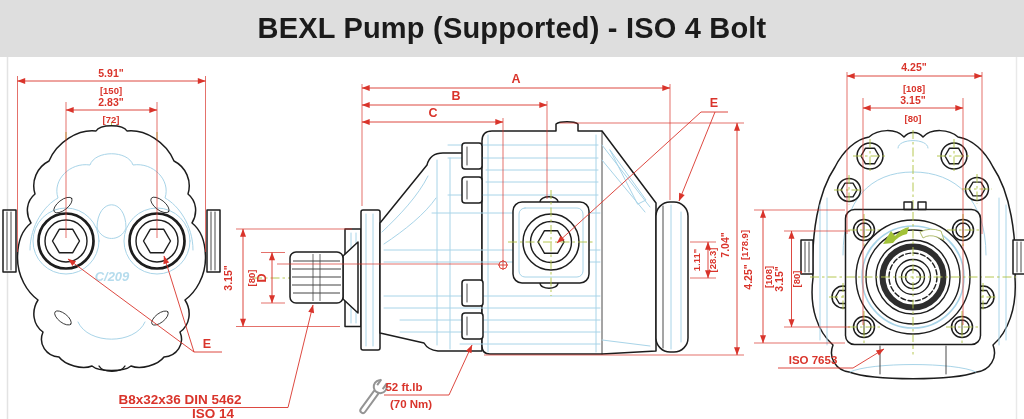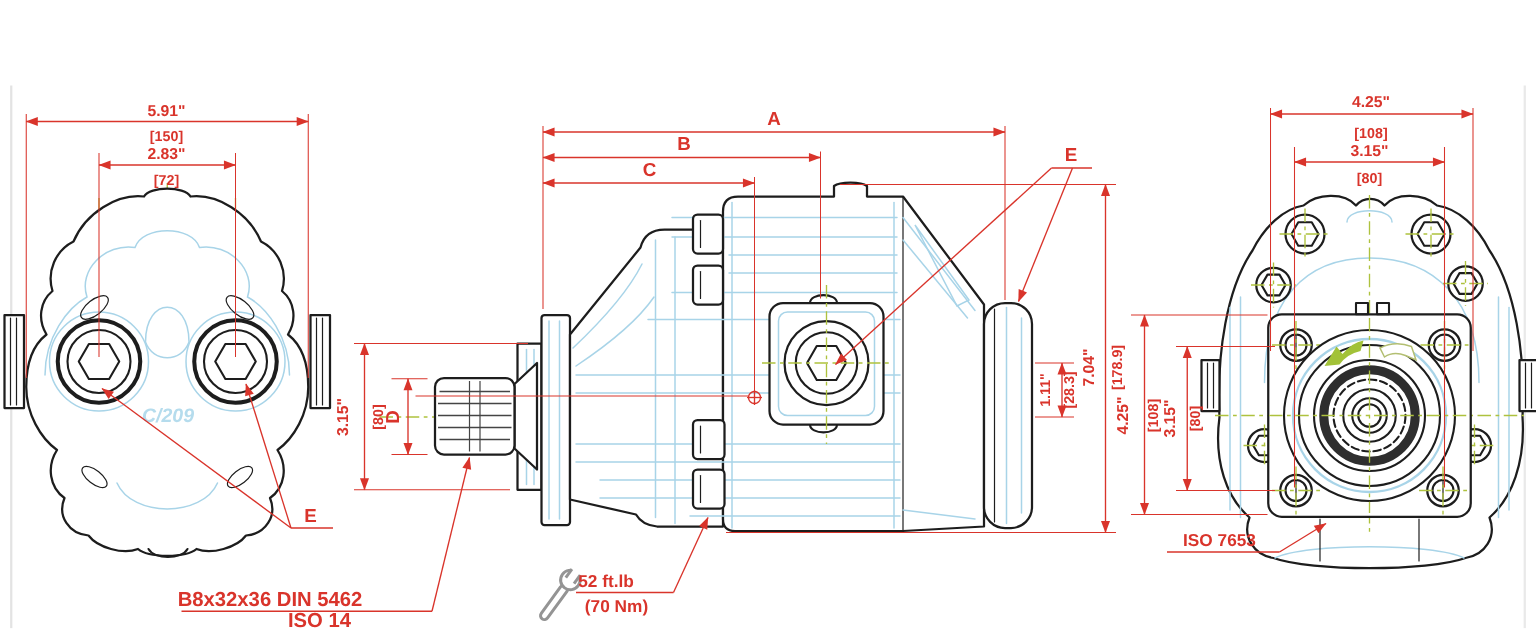--- a/index.html
+++ b/index.html
@@ -25,20 +25,23 @@
   .note{fill:#d9342b;font-family:"Liberation Sans",sans-serif;font-size:13.5px;font-weight:700;}
   .note2{fill:#d9342b;font-family:"Liberation Sans",sans-serif;font-size:11.5px;font-weight:700;}
   .wm{fill:#b5dced;font-family:"Liberation Sans",sans-serif;font-size:13px;font-weight:700;font-style:italic;}
   .gray{stroke:#949494;fill:#fff;stroke-width:2;stroke-linejoin:round;stroke-linecap:round;}
 </style>
 </head>
 <body>
 
 <div class="stage">
 
+  <div class="titlebar">
+    <h1>BEXL Pump (Supported) - ISO 4 Bolt</h1>
+  </div>
 
   <svg class="draw" width="1024" height="419" viewBox="0 0 1024 419">
     <defs>
       <marker id="ma" markerWidth="9" markerHeight="7" refX="8.2" refY="3.5" orient="auto-start-reverse" markerUnits="userSpaceOnUse">
         <path d="M0.5,0.5 L8.5,3.5 L0.5,6.5 Z" fill="#d9342b"></path>
       </marker>
     </defs>
 
     <line x1="7.5" y1="57" x2="7.5" y2="419" stroke="#e3e3e3" stroke-width="1.5"></line>
     <line x1="1016.5" y1="57" x2="1016.5" y2="419" stroke="#e9e9e9" stroke-width="1.5"></line>

